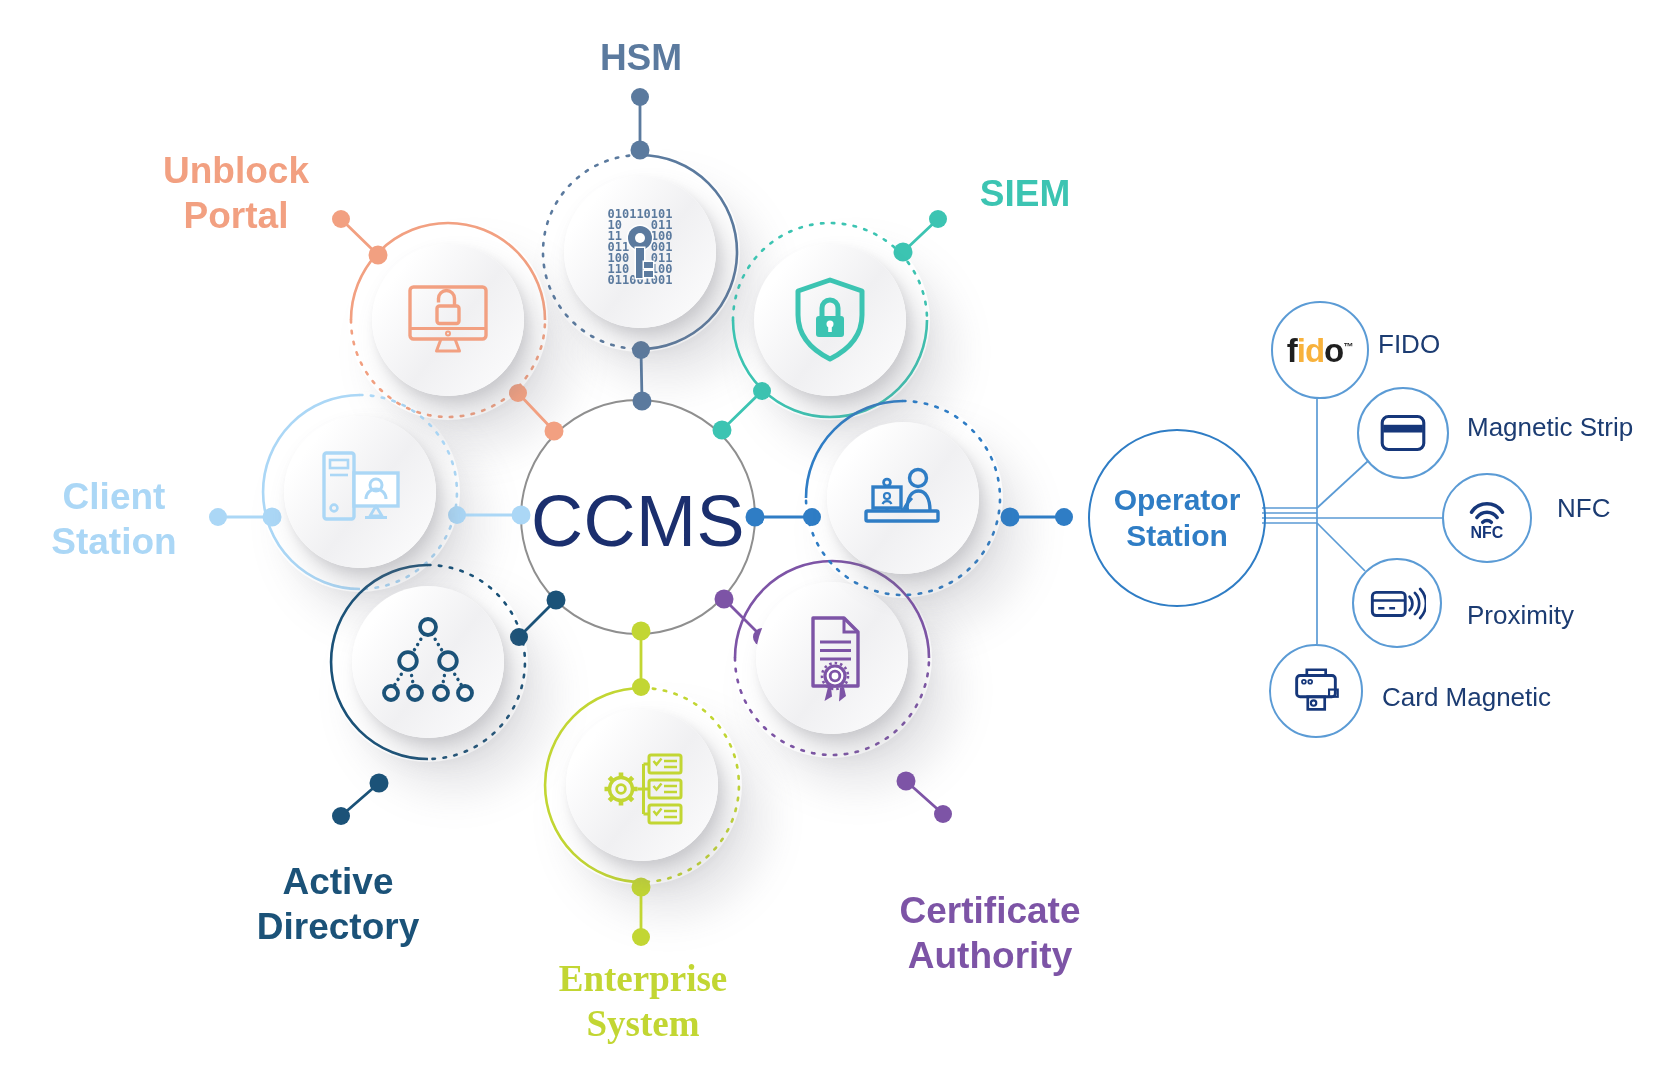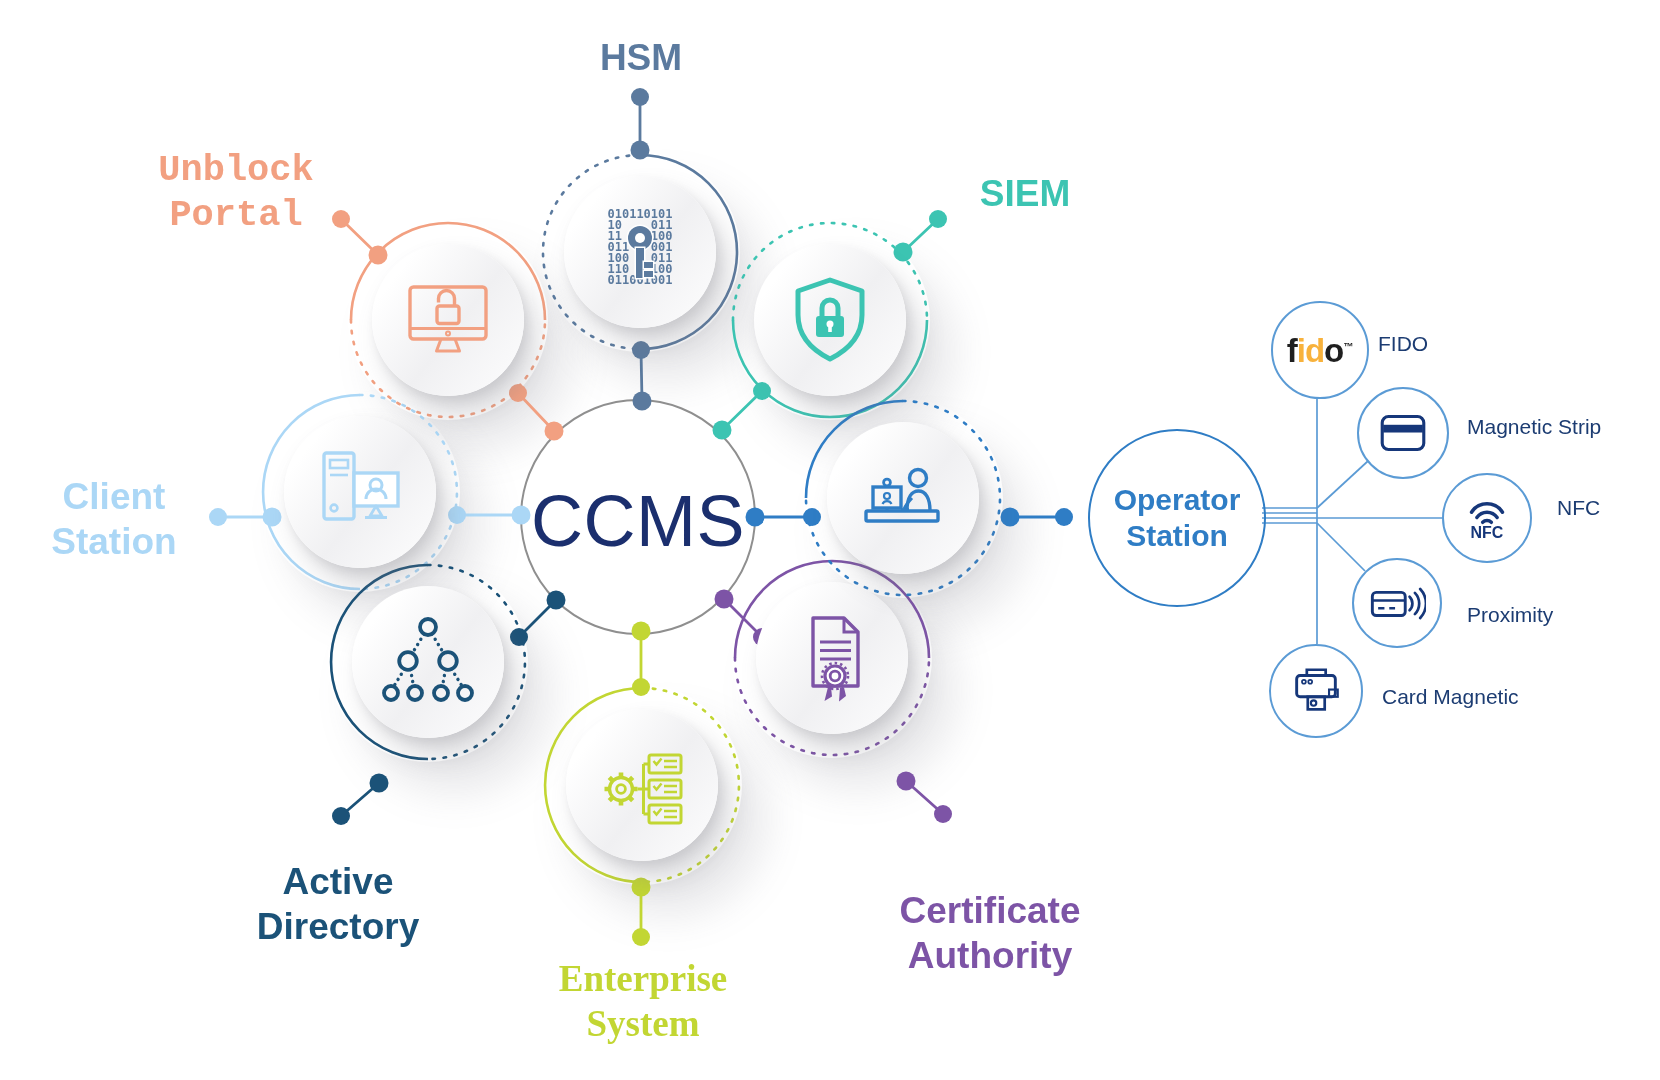--- a/index.html
+++ b/index.html
@@ -17,21 +17,21 @@
   .wires{position:absolute;inset:0;z-index:2;}
   .disc{position:absolute;width:152px;height:152px;border-radius:50%;z-index:3;
         background:linear-gradient(128deg,#ffffff 18%,#f0f0f2 55%,#f9f9fa 85%);
         box-shadow:12px 18px 26px rgba(120,120,130,.30),3px 5px 8px rgba(125,125,135,.14);}
   .nicon{position:absolute;width:100px;height:100px;z-index:4;}
   .nlabel{position:absolute;transform:translate(-50%,-50%);z-index:5;text-align:center;
           font-weight:bold;font-size:37px;line-height:45px;white-space:pre-line;}
 
   
   .tx-hsm{color:var(--n-hsm);} .tx-siem{color:var(--n-siem);}
-  .tx-unblock_portal{color:var(--n-unblock_portal);font-family:Liberation Mono, monospace;} .tx-client_station{color:var(--n-client_station);}
+  .tx-unblock_portal{color:var(--n-unblock_portal);} .tx-client_station{color:var(--n-client_station);}
   .tx-active_directory{color:var(--n-active_directory);margin-top:20px;} .tx-enterprise_system{color:var(--n-enterprise_system);font-family:Liberation Serif, serif;}
   .tx-certificate_authority{color:var(--n-certificate_authority);margin-top:48px;}
   .st-hsm{stroke:var(--n-hsm);} .fi-hsm{fill:var(--n-hsm);}
   .st-siem{stroke:var(--n-siem);} .fi-siem{fill:var(--n-siem);}
   .st-unblock_portal{stroke:var(--n-unblock_portal);} .fi-unblock_portal{fill:var(--n-unblock_portal);}
   .st-client_station{stroke:var(--n-client_station);} .fi-client_station{fill:var(--n-client_station);}
   .st-active_directory{stroke:var(--n-active_directory);} .fi-active_directory{fill:var(--n-active_directory);}
   .st-enterprise_system{stroke:var(--n-enterprise_system);} .fi-enterprise_system{fill:var(--n-enterprise_system);}
   .st-certificate_authority{stroke:var(--n-certificate_authority);} .fi-certificate_authority{fill:var(--n-certificate_authority);}
   .st-operator_station{stroke:var(--n-operator_station);} .fi-operator_station{fill:var(--n-operator_station);}
@@ -43,21 +43,21 @@
 
   
   .ophub{position:absolute;left:1088px;top:429px;width:174px;height:174px;border-radius:50%;
          border:2px solid var(--n-operator_station);z-index:5;display:flex;align-items:center;justify-content:center;}
   .ophub span{font-size:30px;line-height:36px;font-weight:bold;color:var(--n-operator_station);
               text-align:center;width:150px;white-space:pre-line;}
 
   
   .pcircle{position:absolute;border-radius:50%;background:#fff;border:2px solid var(--c-peripheral_stroke);
            z-index:5;display:flex;align-items:center;justify-content:center;}
-  .plabel{position:absolute;transform:translateY(-50%);z-index:5;font-size:21px;
+  .plabel{position:absolute;transform:translateY(-50%);z-index:5;font-size:26px;
           color:var(--c-peripheral_text);}
   .picon{display:block;}
   .st-p{stroke:var(--c-peripheral_icon);} .fi-p{fill:var(--c-peripheral_icon);}
 
   .fido{font-weight:bold;font-size:33px;letter-spacing:-1px;line-height:1;}
   .fido .fd{color:var(--c-fido_dark);} .fido .fg{color:var(--c-fido_gold);text-align:right;}
   .fido sup{font-size:10px;color:var(--c-fido_dark);letter-spacing:0;}
 
   .binrow{font-family:"DejaVu Sans Mono","Liberation Mono",monospace;font-size:12px;font-weight:bold;}
 </style>

